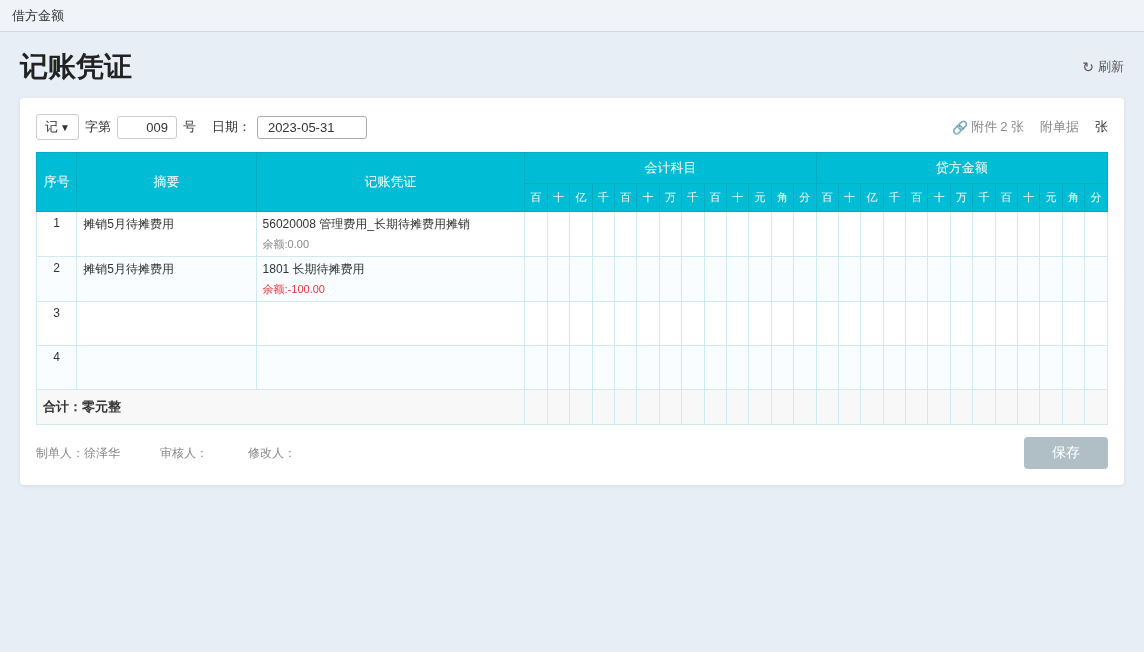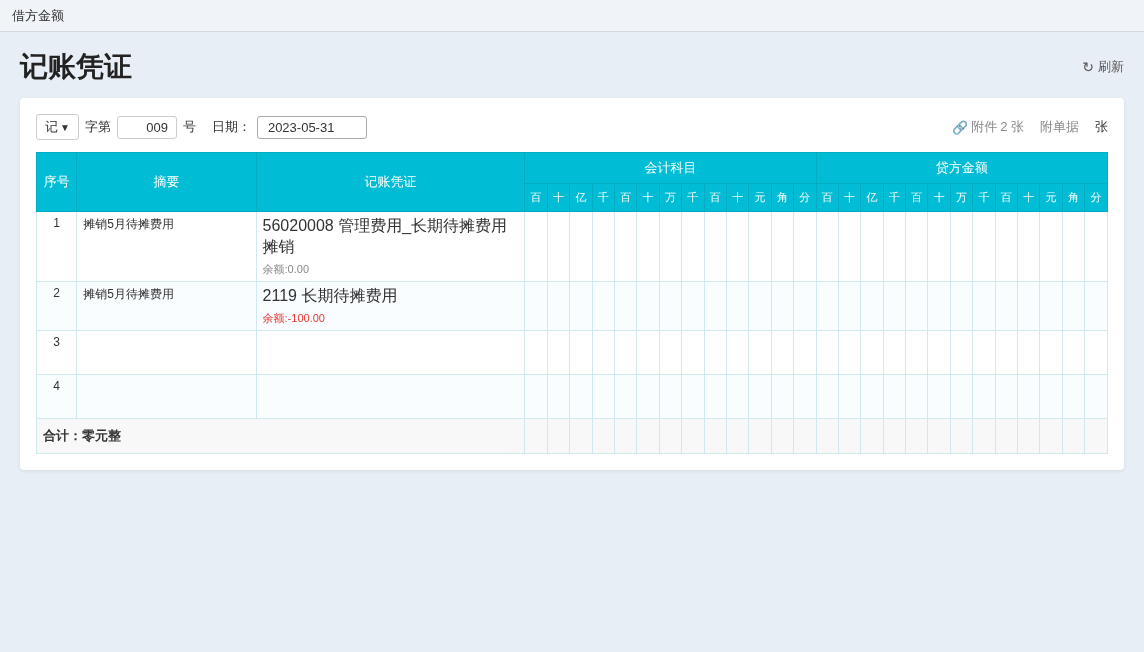--- a/index.html
+++ b/index.html
@@ -154,21 +154,21 @@
       text-align: center;
       border: 1px solid #00acc1;
     }
     .row-seq {
       text-align: center;
       color: #333;
       vertical-align: middle;
     }
     .account-code {
       color: #333;
-      font-size: 16px;
+      font-size: 12px;
     }
     .balance-text {
       color: #888;
       font-size: 11px;
       margin-top: 4px;
     }
     .balance-negative {
       color: #e53935;
       font-size: 11px;
       margin-top: 4px;
@@ -347,21 +347,21 @@
               <td style="width: 20px; min-width: 18px; text-align: center; padding: 0px;"></td>
               <td style="width: 20px; min-width: 18px; text-align: center; padding: 0px;"></td>
               <td style="width: 20px; min-width: 18px; text-align: center; padding: 0px;"></td>
               <td style="width: 20px; min-width: 18px; text-align: center; padding: 0px;"></td>
               <td style="width: 20px; min-width: 18px; text-align: center; padding: 0px;"></td>
             </tr>
             <tr class="row-odd">
               <td class="row-seq">2</td>
               <td style="font-size: 12px; color: rgb(51, 51, 51);">摊销5月待摊费用</td>
               <td>
-                <div class="account-code">2119 长期待摊费用</div>
+                <div class="account-code">1801 长期待摊费用</div>
                 <div class="balance-negative">余额:-100.00</div>
               </td>
               <td style="width: 20px; min-width: 18px; text-align: center; padding: 0px;"></td>
               <td style="width: 20px; min-width: 18px; text-align: center; padding: 0px;"></td>
               <td style="width: 20px; min-width: 18px; text-align: center; padding: 0px;"></td>
               <td style="width: 20px; min-width: 18px; text-align: center; padding: 0px;"></td>
               <td style="width: 20px; min-width: 18px; text-align: center; padding: 0px;"></td>
               <td style="width: 20px; min-width: 18px; text-align: center; padding: 0px;"></td>
               <td style="width: 20px; min-width: 18px; text-align: center; padding: 0px;"></td>
               <td style="width: 20px; min-width: 18px; text-align: center; padding: 0px;"></td>
@@ -476,14 +476,28 @@
             <td></td>
             <td></td>
             <td></td>
             <td></td>
             <td></td>
           </tr>
         </tfoot>
       </table>
     </div>
 
+    <div class="footer-row">
+      <span>
+        <span>制单人：</span><span>徐泽华</span>
+      </span>
+      <span>
+        <span>审核人：</span><span></span>
+      </span>
+      <span>
+        <span>修改人：</span><span></span>
+      </span>
+      <button class="save-btn">
+        <span>保存</span>
+      </button>
+    </div>
   </div>
 </div>
 
 </body></html>

